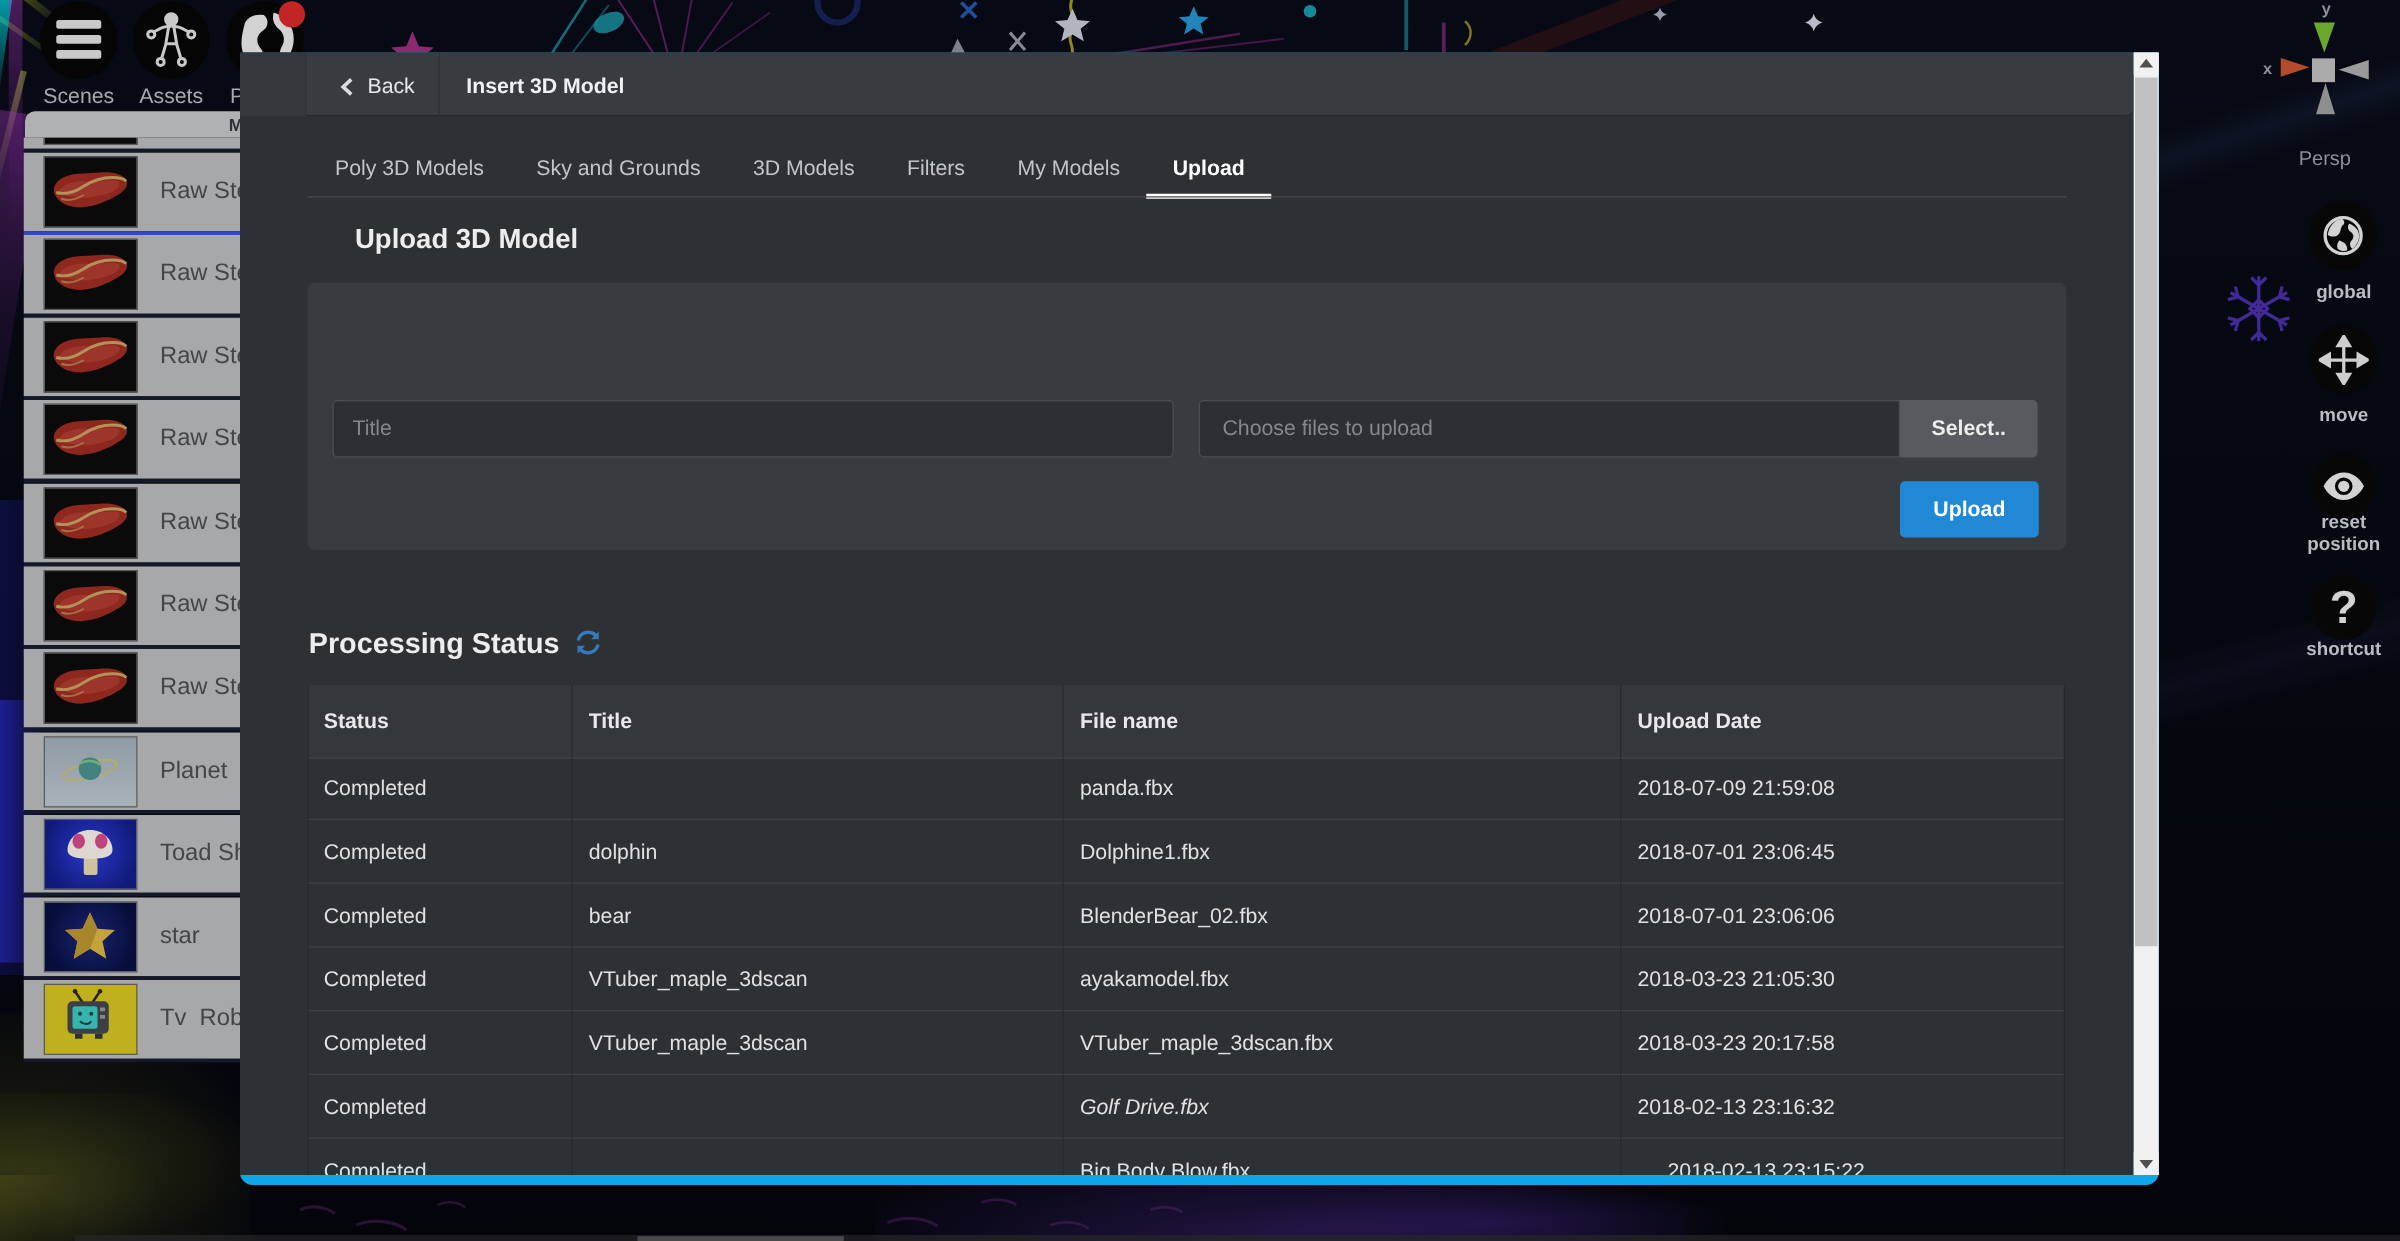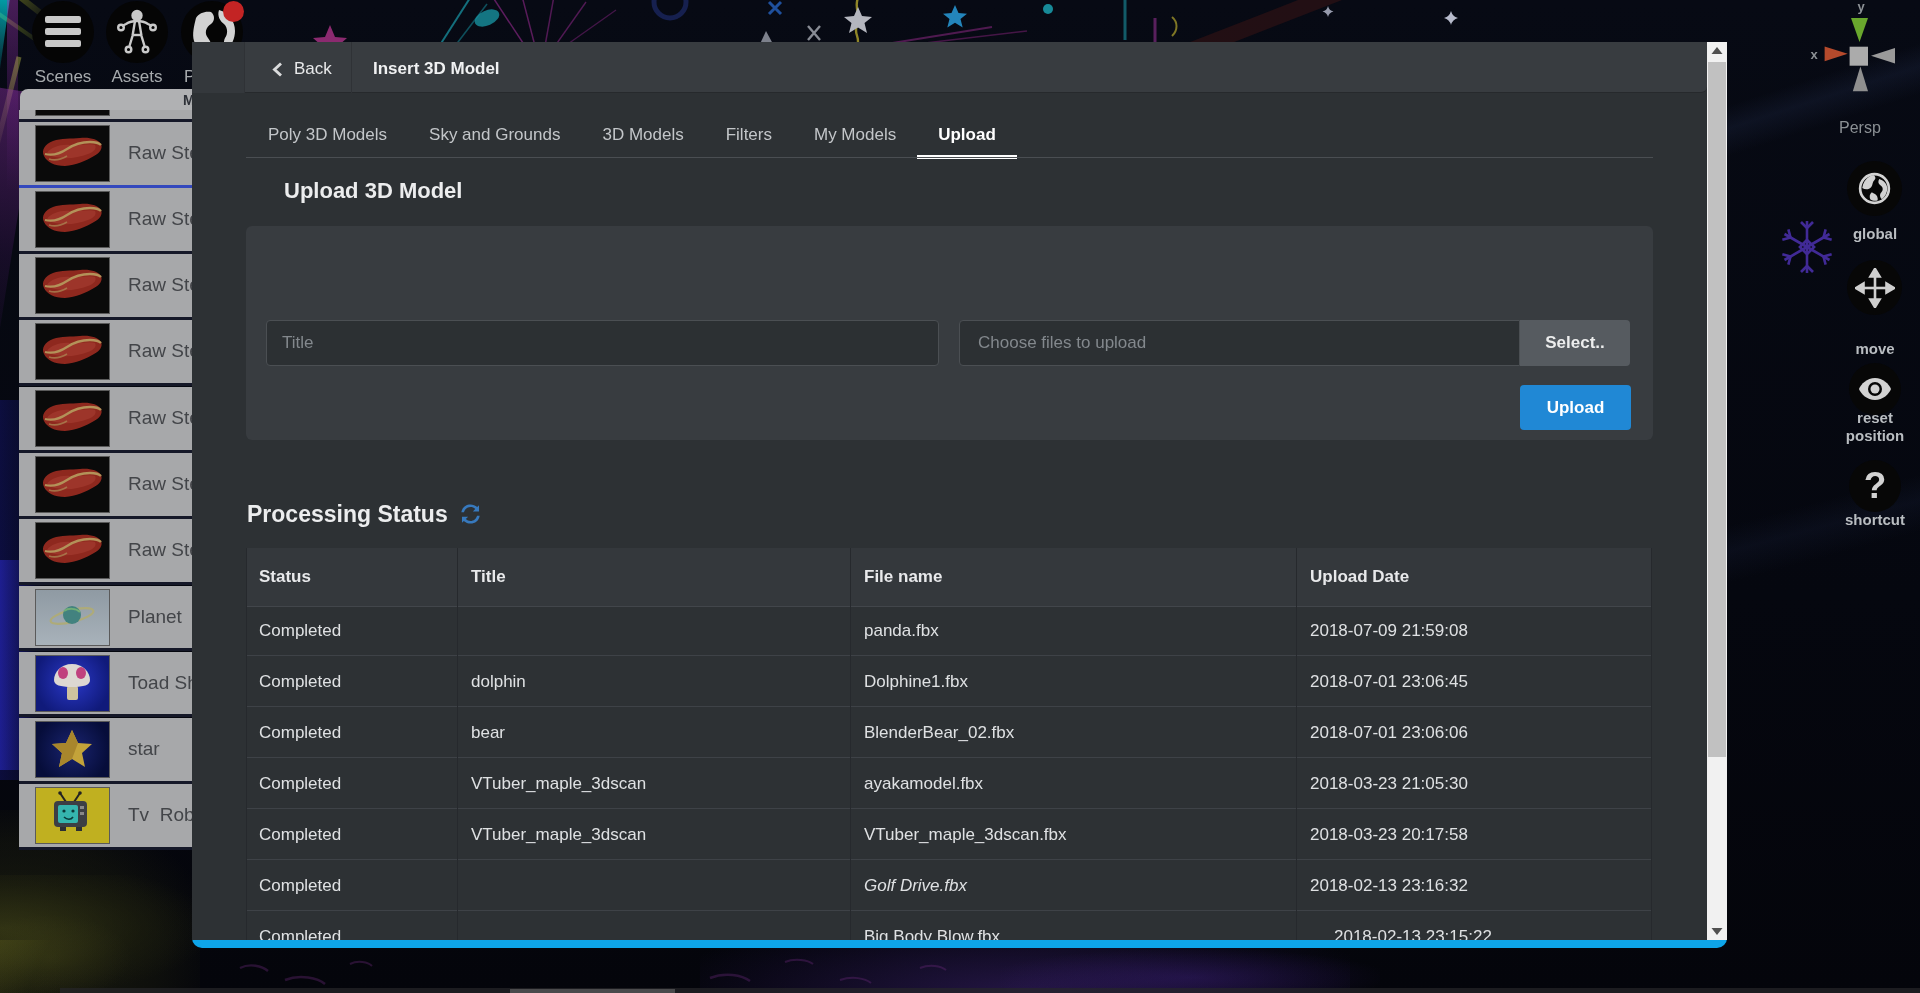--- a/index.html
+++ b/index.html
@@ -306,21 +306,21 @@
   <svg class="abs" style="left:1855px;top:268px;" width="40" height="40" viewBox="0 0 40 40">
     <g stroke="#cfcfcf" stroke-width="2.6" fill="#cfcfcf">
       <line x1="20" y1="7" x2="20" y2="33"></line>
       <line x1="7" y1="20" x2="33" y2="20"></line>
       <polygon points="20,1 15.5,8.5 24.5,8.5"></polygon>
       <polygon points="20,39 15.5,31.5 24.5,31.5"></polygon>
       <polygon points="1,20 8.5,15.5 8.5,24.5"></polygon>
       <polygon points="39,20 31.5,15.5 31.5,24.5"></polygon>
     </g>
   </svg>
-  <div class="abs" style="left:1835px;top:324px;width:80px;text-align:center;font-size:15px;font-weight:bold;color:#b9bdc1;margin-top:16px;">move</div>
+  <div class="abs" style="left:1835px;top:324px;width:80px;text-align:center;font-size:15px;font-weight:bold;color:#b9bdc1;">move</div>
 
   <div class="abs" style="left:1849px;top:363px;width:52px;height:52px;border-radius:50%;background:#070707;"></div>
   <svg class="abs" style="left:1858px;top:376px;" width="34" height="26" viewBox="0 0 34 26">
     <path d="M17 2 C9 2 3 8 1 13 C3 18 9 24 17 24 C25 24 31 18 33 13 C31 8 25 2 17 2 Z" fill="#d3d3d3"></path>
     <circle cx="17" cy="13" r="7" fill="#070707"></circle>
     <circle cx="17" cy="13" r="4.5" fill="#d3d3d3"></circle>
   </svg>
   <div class="abs" style="left:1835px;top:409px;width:80px;text-align:center;font-size:15px;font-weight:bold;color:#b9bdc1;">reset</div>
   <div class="abs" style="left:1835px;top:427px;width:80px;text-align:center;font-size:15px;font-weight:bold;color:#b9bdc1;">position</div>
 

